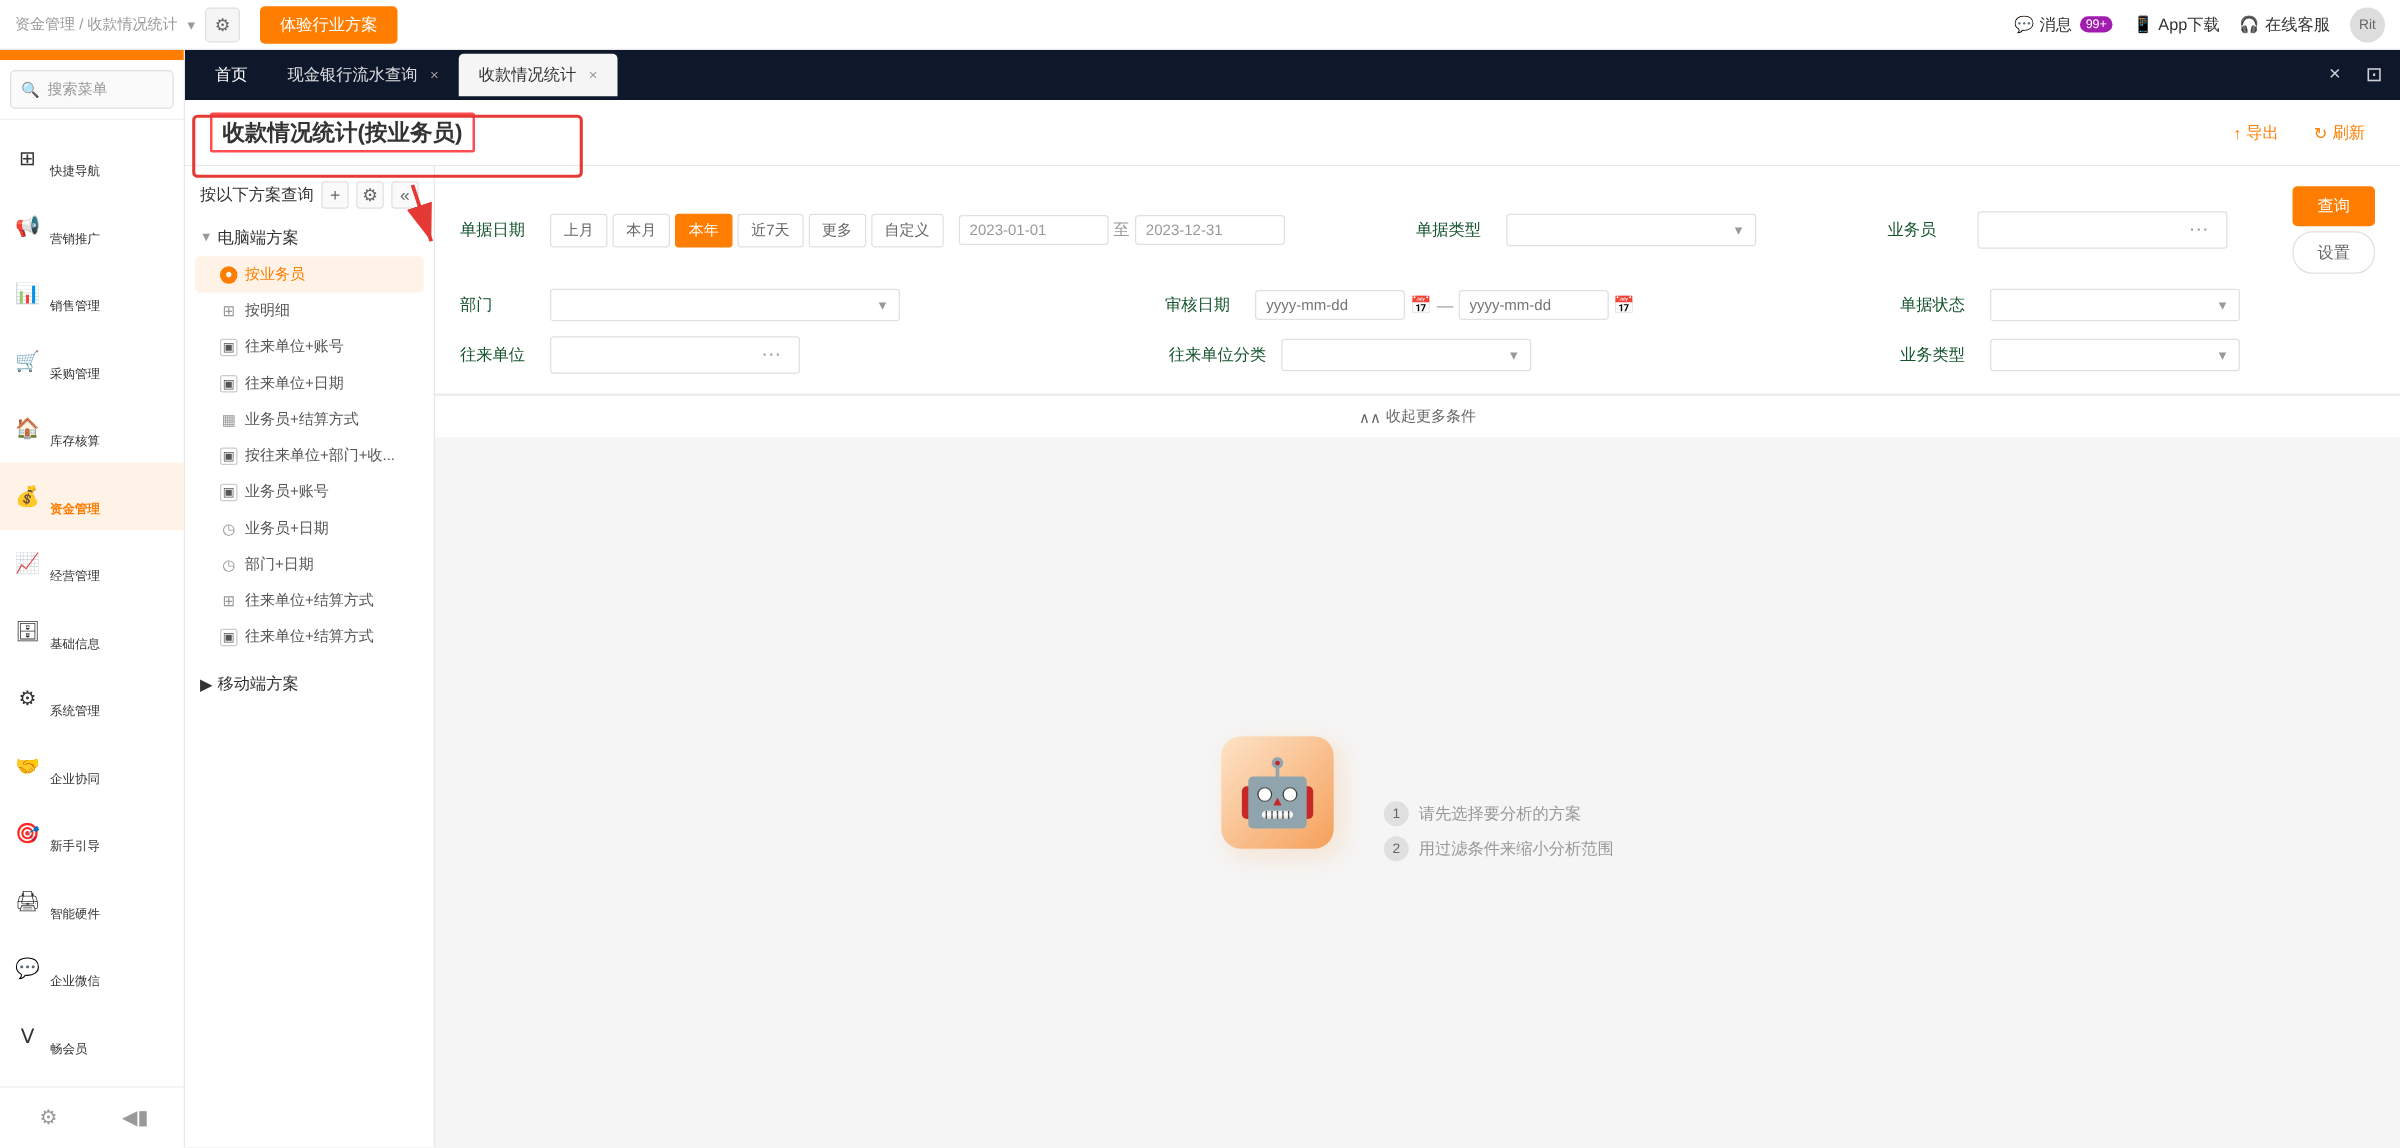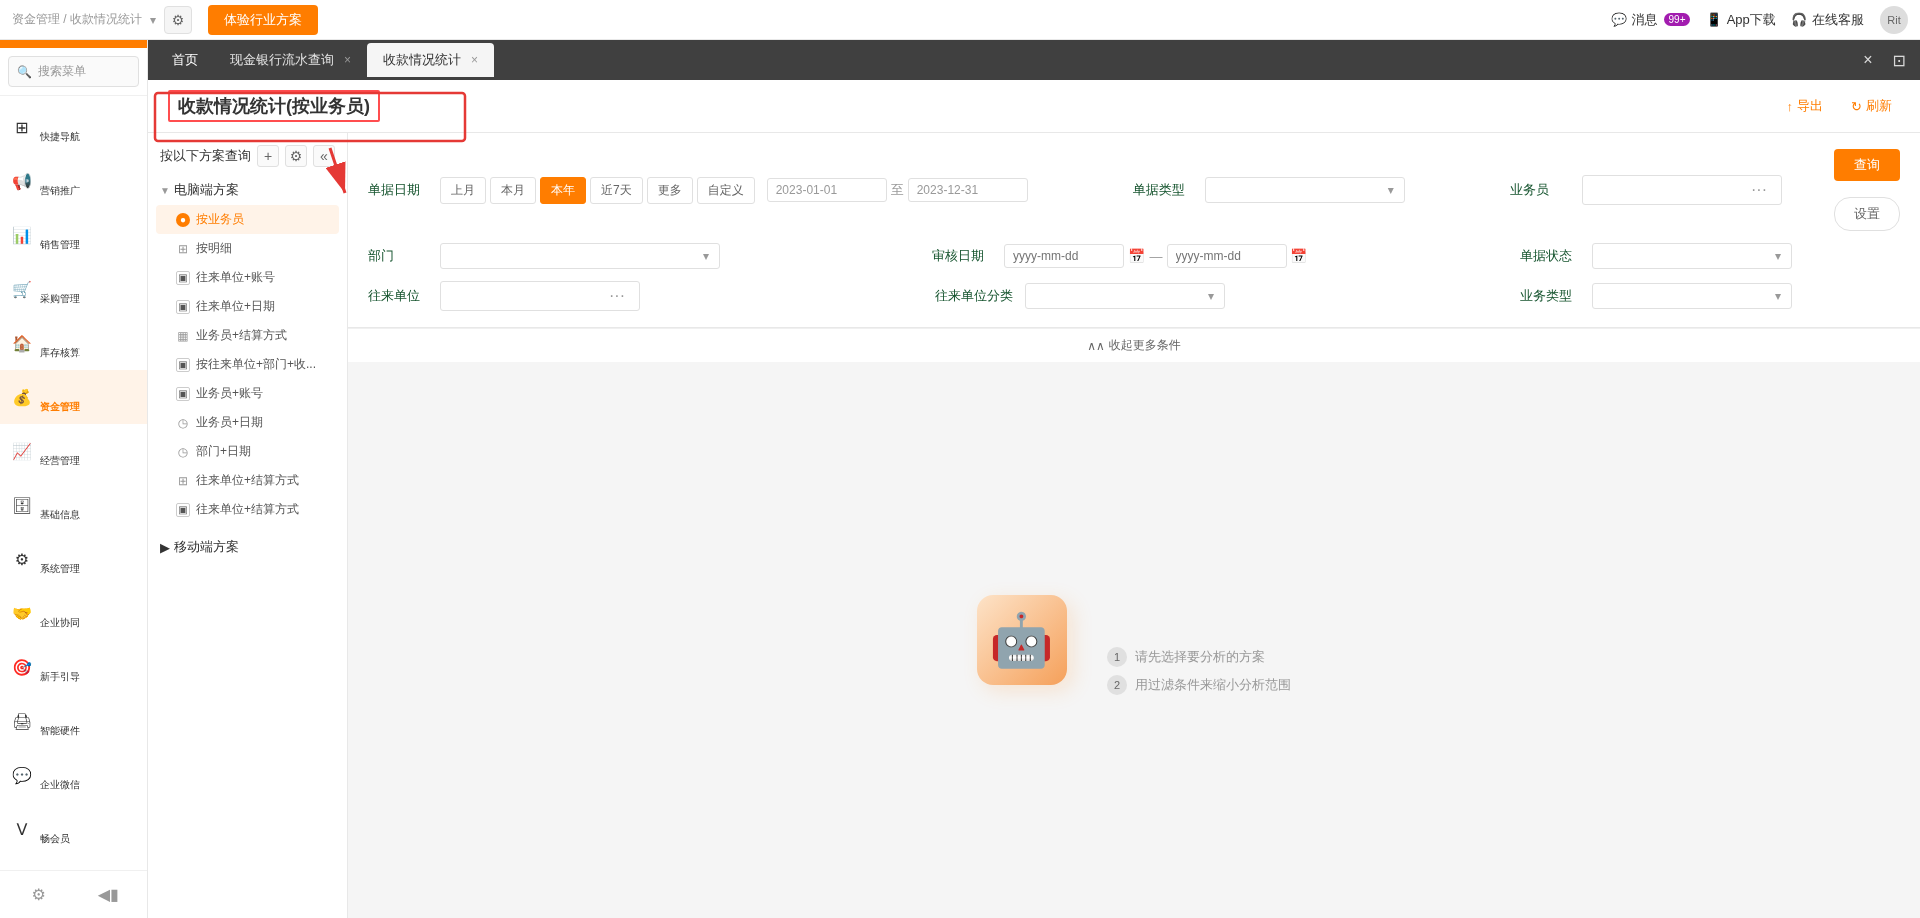--- a/index.html
+++ b/index.html
@@ -105,21 +105,21 @@
     
     .main-area {
       margin-left: 148px;
       margin-top: 40px;
       height: calc(100vh - 40px);
       display: flex; flex-direction: column;
     }
 
     
     .tab-bar {
-      background: #404040;
+      background: #0f172a;
       display: flex; align-items: center;
       height: 40px; padding: 0 8px;
       flex-shrink: 0;
     }
     .tab-item {
       display: flex; align-items: center; gap: 6px;
       padding: 8px 16px; cursor: pointer; color: rgba(255,255,255,0.85);
       font-size: 13px; border-radius: 4px 4px 0 0;
     }
     .tab-item.home { color: #fff; }
@@ -569,21 +569,21 @@
             <div class="filter-select filter-select-wide">
               <span></span>
               <span class="chevron-icon">▾</span>
             </div>
             <div style="flex:1"></div>
             <span class="filter-label">业务员</span>
             <div class="filter-select filter-select-wide">
               <span></span>
               <span class="dots-btn">···</span>
             </div>
-            <div style="display:flex; flex-direction:column; gap:16px; margin-left:8px;padding-left:32px;">
+            <div style="display:flex; flex-direction:column; gap:4px; margin-left:8px;padding-left:32px;">
               <button class="query-btn">查询</button>
               <button class="settings-btn">设置</button>
             </div>
           </div>
 
           <div class="filter-row">
             <span class="filter-label">部门</span>
             <div class="filter-dept">
               <span></span>
               <span class="chevron-icon">▾</span>

